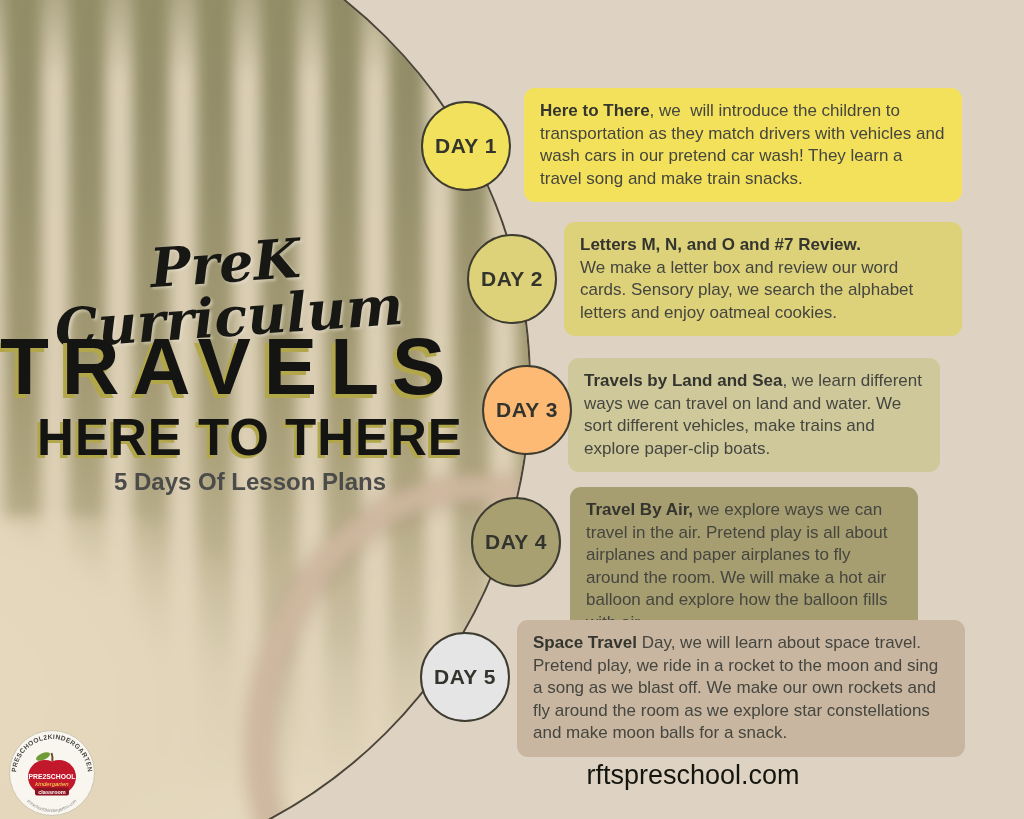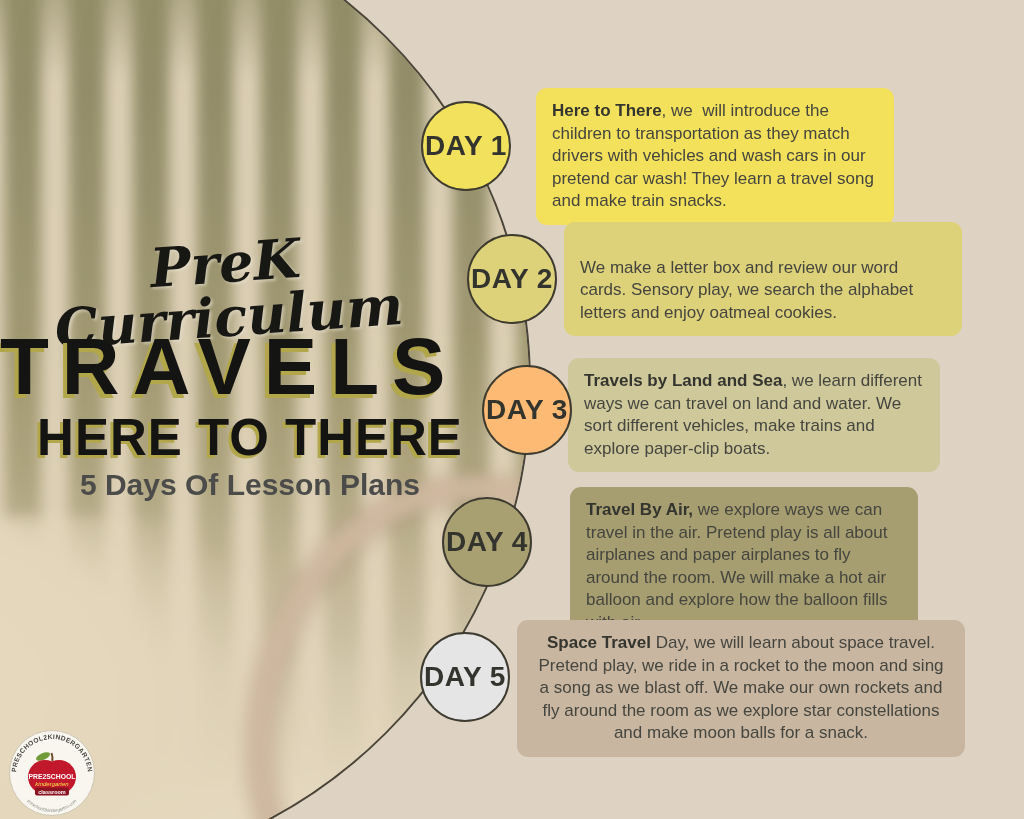--- a/index.html
+++ b/index.html
@@ -54,44 +54,44 @@
     font-weight:800; font-size:80px; line-height:1; letter-spacing:13px;
     color:#141413; text-shadow:-4px 4px 0 #b2a64a; z-index:2; white-space:nowrap;
   }
   .title-sub {
     position:absolute; left:0px; top:412px; width:500px; text-align:center;
     font-weight:800; font-size:51px; line-height:1; letter-spacing:1px;
     color:#141413; text-shadow:-3px 3px 0 #b2a64a; z-index:2; white-space:nowrap;
   }
   .title-tag {
     position:absolute; left:0px; top:470px; width:500px; text-align:center;
-    font-weight:bold; font-size:30px; line-height:1; color:#4b4c4a; z-index:2;
+    font-weight:bold; font-size:24px; line-height:1; color:#4b4c4a; z-index:2;
   }
 
   
   .day-circle {
     position:absolute; width:90px; height:90px; border-radius:50%;
     border:2px solid #3e3b31; display:flex; align-items:center; justify-content:center;
-    font-weight:bold; font-size:28px; letter-spacing:.5px; color:#33342d; z-index:3;
+    font-weight:bold; font-size:21px; letter-spacing:.5px; color:#33342d; z-index:3;
   }
   #c0{left:421px; top:101px;} #c1{left:467px; top:234px;} #c2{left:482px; top:365px;}
-  #c3{left:442px; top:497px;} #c4{left:420px; top:632px;}
+  #c3{left:471px; top:497px;} #c4{left:420px; top:632px;}
 
   
   .day-box {
     position:absolute; border-radius:11px; padding:12px 16px;
     font-size:17px; line-height:1.33; color:#45463f; z-index:2;
   }
   .day-box b { color:#34352e; }
   .day-box .rest { white-space:pre-wrap; }
-  #b0{left:524px; top:88px;  width:358px;margin-left:12px;}
+  #b0{left:524px; top:88px;  width:438px;}
   #b1{left:564px; top:222px; width:398px;}
   #b2{left:568px; top:358px; width:372px;}
   #b3{left:570px; top:487px; width:348px;}
-  #b4{left:517px; top:620px; width:448px;text-align:center;}
+  #b4{left:517px; top:620px; width:448px;}
 
   
   .website {
     position:absolute; left:518px; top:760px; width:350px; text-align:center;
     font-size:27px; color:#15150f; z-index:2;
   }
 
   
   .logo { position:absolute; left:8px; top:729px; width:88px; height:88px; z-index:4; }
   .logo svg text { font-family:"Liberation Sans", sans-serif; }
@@ -125,26 +125,27 @@
       <span>DAY 3</span>
     </div>
   <div class="day-circle" id="c3" style="background: rgb(169, 160, 114);">
       <span>DAY 4</span>
     </div>
   <div class="day-circle" id="c4" style="background: #e5e5e5;">
       <span>DAY 5</span>
     </div>
 
   <div class="day-box" id="b0" style="background: rgb(243, 225, 91);"><b>Here to There</b><span class="rest">, we  will introduce the children to transportation as they match drivers with vehicles and wash cars in our pretend car wash! They learn a travel song and make train snacks.</span></div>
-  <div class="day-box" id="b1" style="background: rgb(221, 209, 122);"><span class="rest">
+  <div class="day-box" id="b1" style="background: rgb(221, 209, 122);"><b>Letters M, N, and O and #7 Review.</b><span class="rest">
 We make a letter box and review our word cards. Sensory play, we search the alphabet letters and enjoy oatmeal cookies.</span></div>
   <div class="day-box" id="b2" style="background: rgb(207, 200, 155);"><b>Travels by Land and Sea</b><span class="rest">, we learn different ways we can travel on land and water. We sort different vehicles, make trains and explore paper-clip boats.</span></div>
   <div class="day-box" id="b3" style="background: rgb(166, 157, 112);"><b>Travel By Air,</b><span class="rest"> we explore ways we can travel in the air. Pretend play is all about airplanes and paper airplanes to fly around the room. We will make a hot air balloon and explore how the balloon fills with air.</span></div>
   <div class="day-box" id="b4" style="background: rgb(200, 182, 161);"><b>Space Travel</b><span class="rest"> Day, we will learn about space travel. Pretend play, we ride in a rocket to the moon and sing a song as we blast off. We make our own rockets and fly around the room as we explore star constellations and make moon balls for a snack.</span></div>
 
+  <div class="website">rftspreschool.com</div>
 
   <div class="logo">
     <svg width="88" height="88" viewBox="0 0 88 88">
       <defs>
         <path id="arcTop" d="M 8,46 A 36,36 0 0 1 80,46"></path>
         <path id="arcBottom" d="M 11,50 A 33,33 0 0 0 77,50"></path>
       </defs>
       <circle cx="44" cy="44" r="42.5" fill="#f8f6ef" stroke="#cfc6b4" stroke-width="1"></circle>
       <text font-size="6.6" font-weight="bold" fill="#45453f" letter-spacing="0.4">
         <textPath href="#arcTop" startOffset="50%" text-anchor="middle">PRESCHOOL2KINDERGARTEN</textPath>

